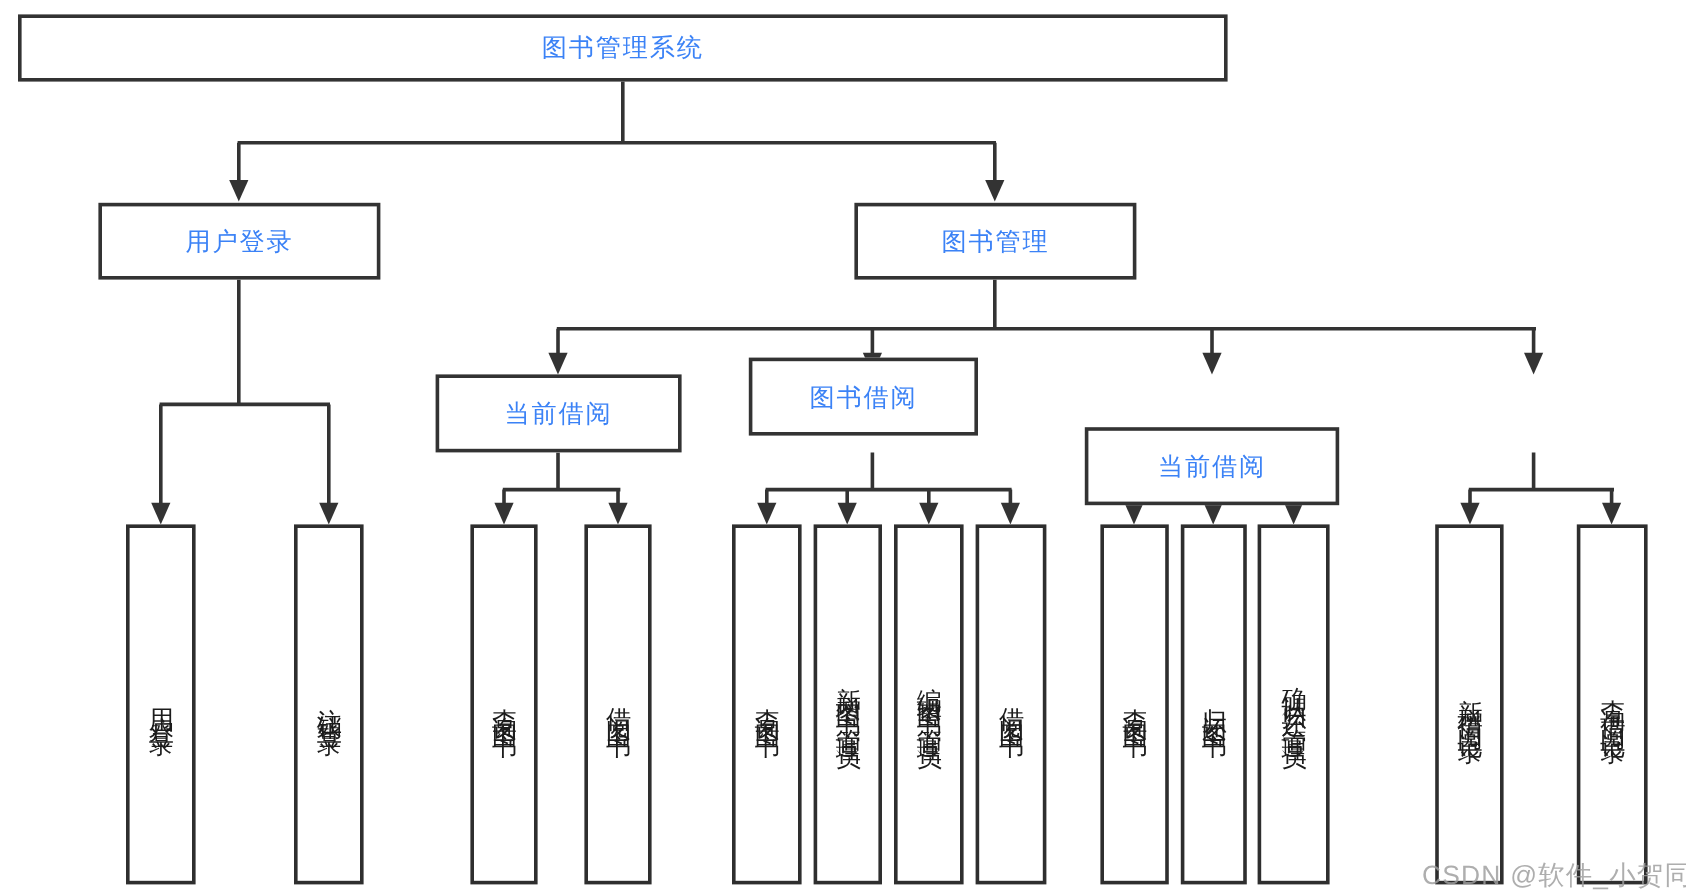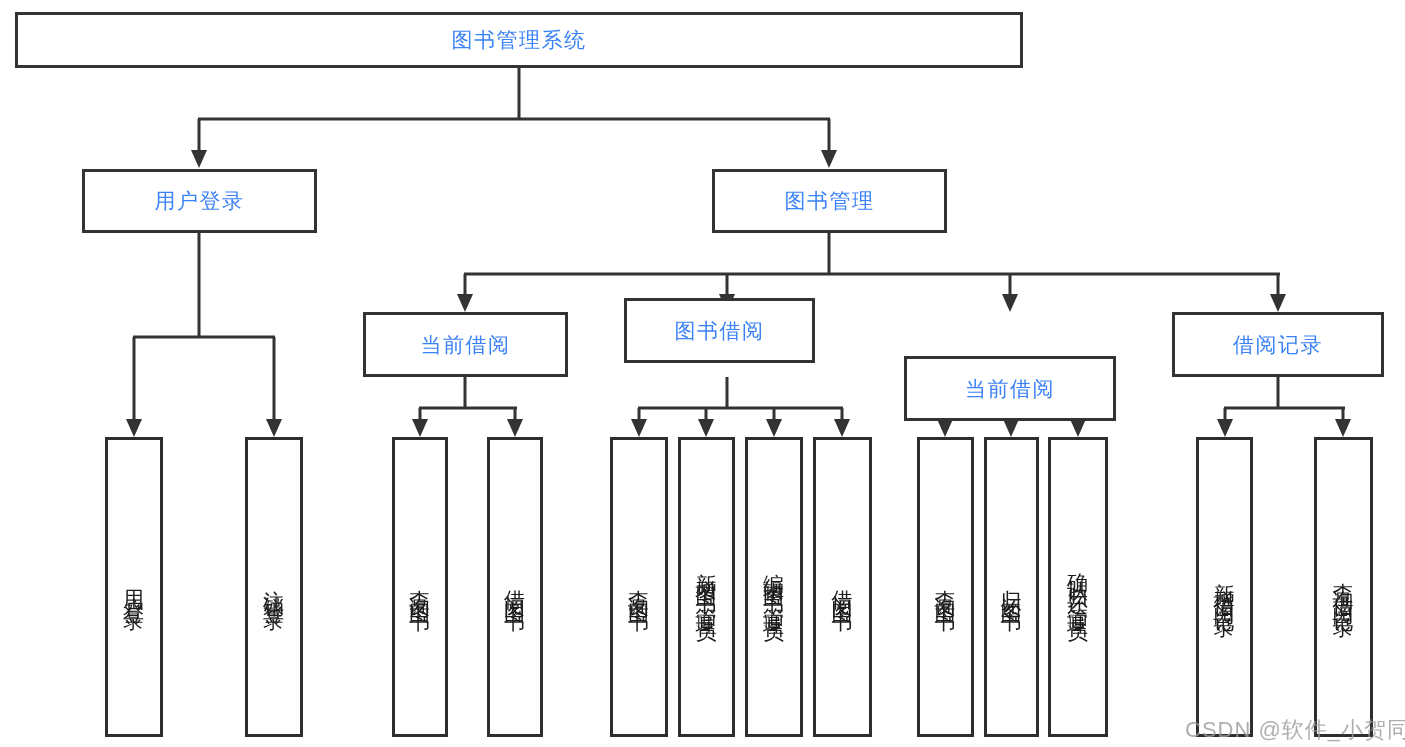--- a/index.html
+++ b/index.html
@@ -119,23 +119,20 @@
 
   <div class="hbox" style="left:363px; top:312px; width:205px; height:65px;">
     <span class="lbl">当前借阅</span>
   </div>
   <div class="hbox" style="left:624px; top:298px; width:191px; height:65px;">
     <span class="lbl">图书借阅</span>
   </div>
   <div class="hbox" style="left:904px; top:312px; width:212px; height:65px;margin-top:44px;">
     <span class="lbl">当前借阅</span>
   </div>
-  <div class="hbox" style="left:1172px; top:312px; width:212px; height:65px;">
-    <span class="lbl">借阅记录</span>
-  </div>
 
   <div class="vbox" style="left:105px; width:58px;">
     <span class="lbl">用户登录</span>
   </div>
   <div class="vbox" style="left:245px; width:58px;">
     <span class="lbl">注销登录</span>
   </div>
 
   <div class="vbox" style="left:392px; width:56px;">
     <span class="lbl">查询图书</span>

